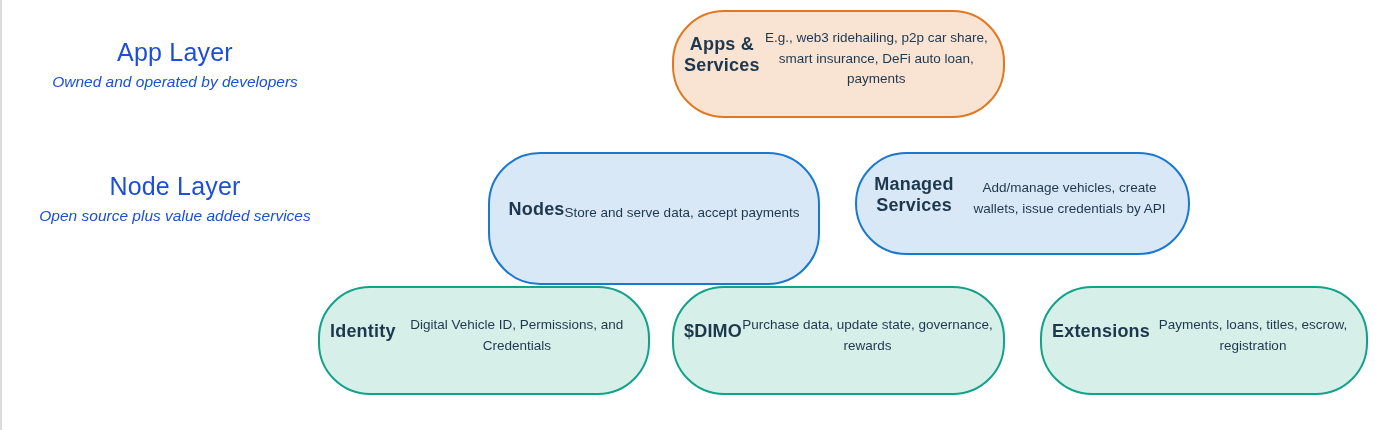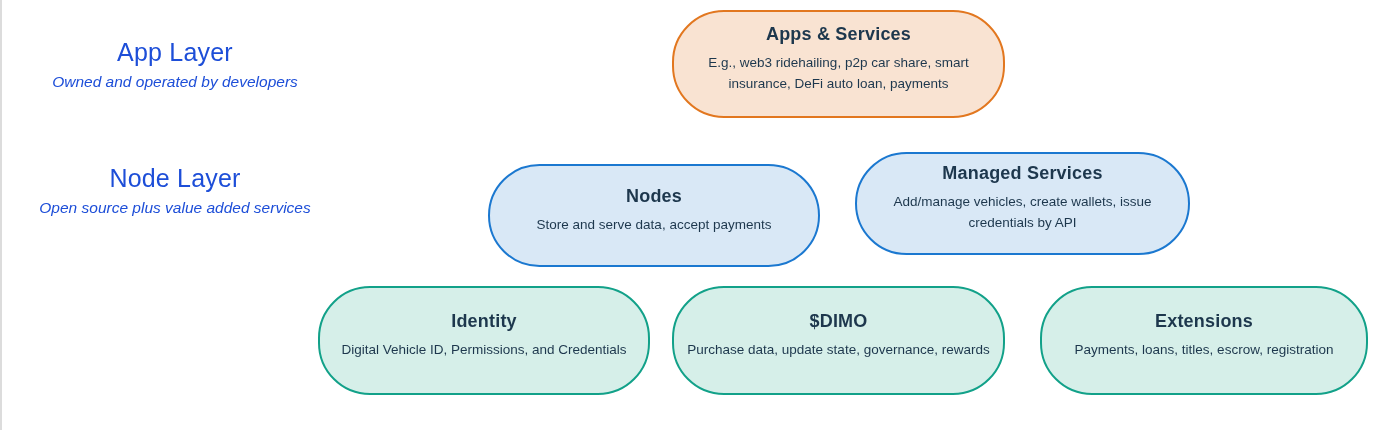--- a/index.html
+++ b/index.html
@@ -36,30 +36,30 @@
     font-weight: 500;
     letter-spacing: 0.2px;
   }
   .row-label .row-subtitle {
     margin-top: 6px;
     font-size: 15.5px;
     font-style: italic;
     font-weight: 500;
   }
   .row-label--app      { top: 38px;  }
-  .row-label--node     { top: 164px; }
+  .row-label--node     { top: 172px; }
   .row-label--protocol { top: 313px; }
 
   
   .box {
     position: absolute;
     box-sizing: border-box;
     border-radius: 52px;
     display: flex;
-    flex-direction: column;
+    flex-direction: row;
     justify-content: center;
     align-items: center;
     text-align: center;
     color: #1d374d;
     padding: 0 10px 10px;
   }
   .box .box-title {
     font-size: 18px;
     font-weight: 700;
     margin-bottom: 8px;
@@ -68,21 +68,21 @@
   .box .box-body {
     font-size: 13.5px;
     line-height: 1.55;
     font-weight: 500;
   }
   .theme-orange { background: #f9e3d2; border: 2px solid #e2771f; }
   .theme-blue   { background: #d9e8f6; border: 2px solid #1b78d0; }
   .theme-teal   { background: #d6efe9; border: 2px solid #12a189; }
 
   .box--apps       { left: 672px;  top: 10px;  width: 333px; height: 108px; }
-  .box--nodes      { left: 488px;  top: 164px; width: 332px; height: 103px; justify-content: center; }
+  .box--nodes      { left: 488px;  top: 152px; width: 332px; height: 133px; justify-content: center; }
   .box--managed    { left: 855px;  top: 152px; width: 335px; height: 103px; }
   .box--identity   { left: 318px;  top: 286px; width: 332px; height: 109px; }
   .box--dimo       { left: 672px;  top: 286px; width: 333px; height: 109px; }
   .box--extensions { left: 1040px; top: 286px; width: 328px; height: 109px; }
 
   .box--apps .box-body    { max-width: 284px; }
   .box--managed .box-body { max-width: 302px; }
   .box--nodes .box-body,
   .box--identity .box-body,
   .box--dimo .box-body,

